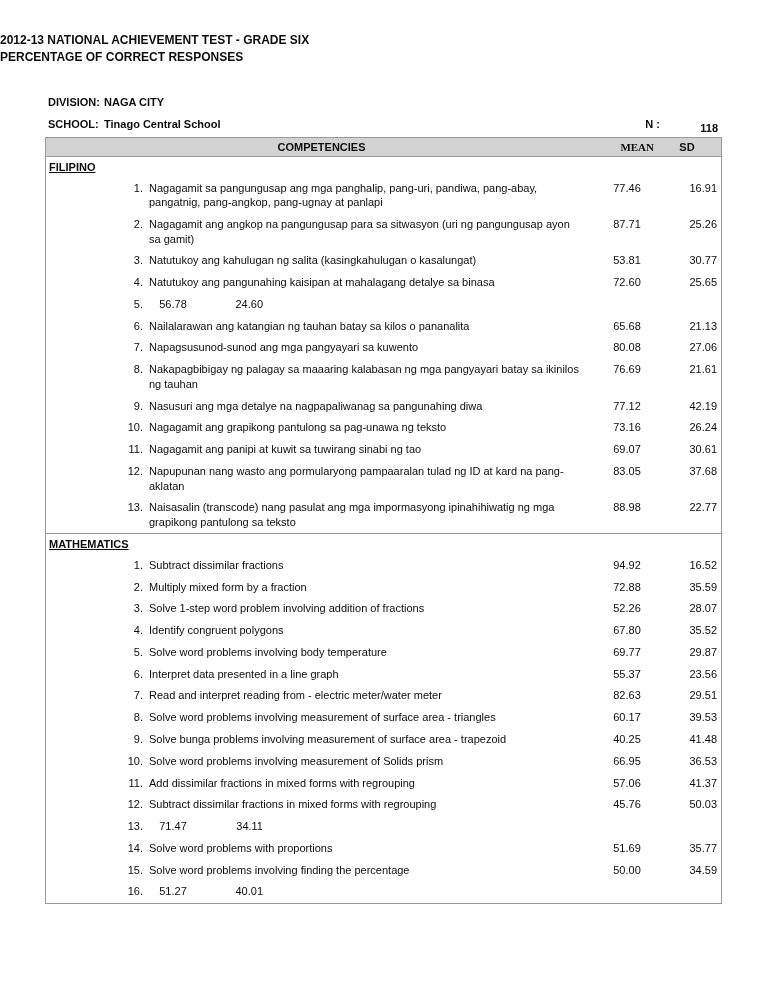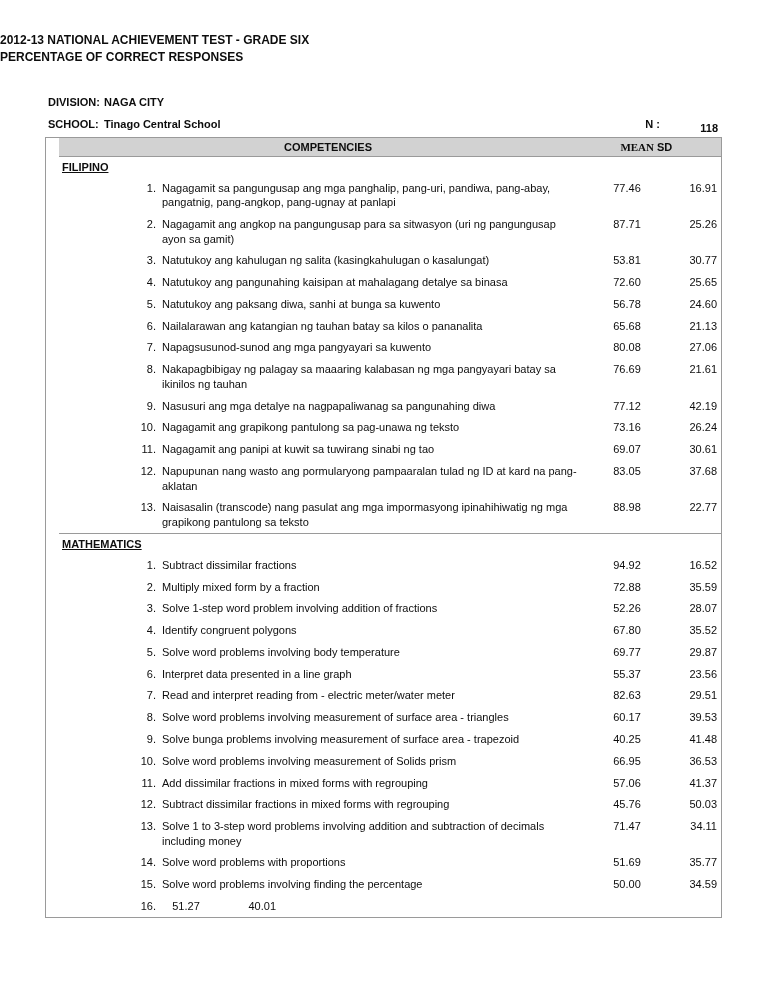--- a/index.html
+++ b/index.html
@@ -37,33 +37,32 @@
   }
   .info-label{width:56px;flex-shrink:0;}
   .n-label{position:absolute;right:62px;top:0;height:22px;display:flex;align-items:center;}
   .n-value{position:absolute;right:4px;top:4px;height:22px;display:flex;align-items:center;}
   .table{
     margin-left:45px;
     width:677px;
     border:1px solid var(--border);
     font-size:11px;
     margin-top:2px;
-    padding-left:13px;
   }
   .table-header{
     background:var(--header-bg);
     border-bottom:1px solid var(--border);
     display:flex;
     font-weight:bold;
     height:19px;
     align-items:center;
   }
   .th-comp{flex:1;text-align:center;}
   .th-mean{width:60px;flex-shrink:0;text-align:right;padding-right:3px;font-family:Liberation Serif, serif;}
-  .th-sd{width:64px;flex-shrink:0;padding-right:4px;}
+  .th-sd{width:64px;flex-shrink:0;text-align:center;padding-right:4px;}
   .section-row{
     border-top:1px solid var(--border);
     padding:2.5px 0 2.5px 3px;
     font-weight:bold;
     line-height:15px;
   }
   .section-row:first-child{border-top:none;}
   .section-label{text-decoration:underline;}
   .comp-row{
     display:flex;
@@ -123,21 +122,20 @@
         <span class="col-sd">30.77</span>
       </div>
       <div class="comp-row">
         <span class="col-num">4.</span>
         <span class="col-text">Natutukoy ang pangunahing kaisipan at mahalagang detalye sa binasa</span>
         <span class="col-mean">72.60</span>
         <span class="col-sd">25.65</span>
       </div>
       <div class="comp-row">
         <span class="col-num">5.</span>
-        <span class="col-text">Natutukoy ang paksang diwa, sanhi at bunga sa kuwento</span>
         <span class="col-mean">56.78</span>
         <span class="col-sd">24.60</span>
       </div>
       <div class="comp-row">
         <span class="col-num">6.</span>
         <span class="col-text">Nailalarawan ang katangian ng tauhan batay sa kilos o pananalita</span>
         <span class="col-mean">65.68</span>
         <span class="col-sd">21.13</span>
       </div>
       <div class="comp-row">
@@ -250,21 +248,20 @@
         <span class="col-sd">41.37</span>
       </div>
       <div class="comp-row">
         <span class="col-num">12.</span>
         <span class="col-text">Subtract dissimilar fractions in mixed forms with regrouping</span>
         <span class="col-mean">45.76</span>
         <span class="col-sd">50.03</span>
       </div>
       <div class="comp-row">
         <span class="col-num">13.</span>
-        <span class="col-text">Solve 1 to 3-step word problems involving addition and subtraction of decimals including money</span>
         <span class="col-mean">71.47</span>
         <span class="col-sd">34.11</span>
       </div>
       <div class="comp-row">
         <span class="col-num">14.</span>
         <span class="col-text">Solve word problems with proportions</span>
         <span class="col-mean">51.69</span>
         <span class="col-sd">35.77</span>
       </div>
       <div class="comp-row">

